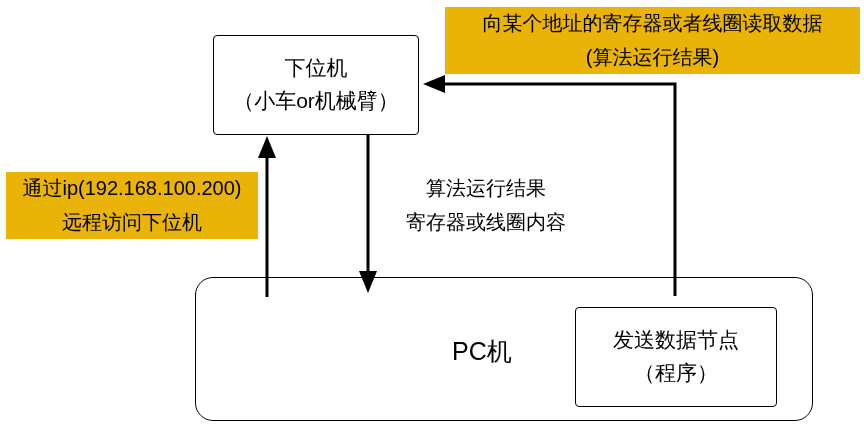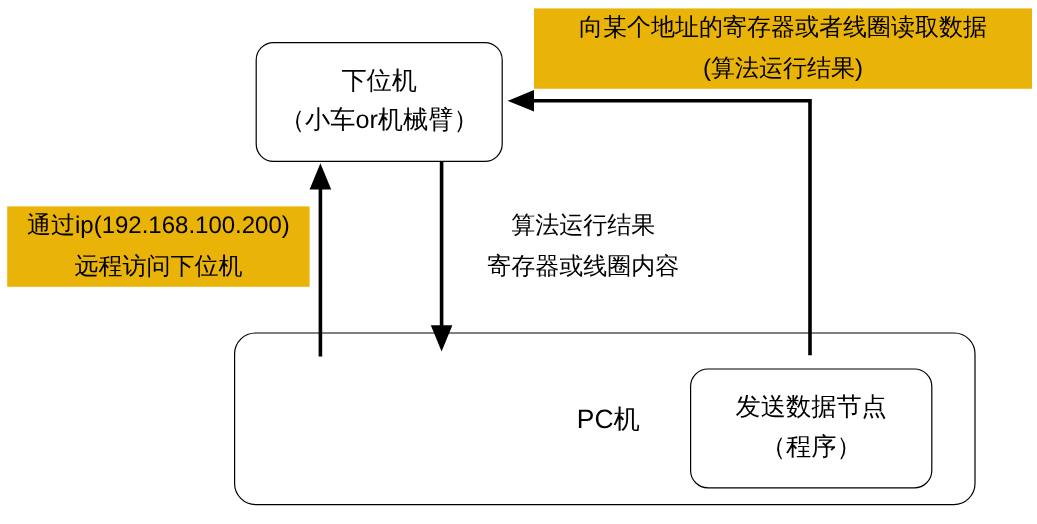--- a/index.html
+++ b/index.html
@@ -12,21 +12,21 @@
     position: relative;
     width: 864px;
     height: 437px;
     background: #ffffff;
     overflow: hidden;
     color: #000000;
   }
   .box {
     position: absolute;
     border: 1.6px solid #000000;
-    border-radius: 15px;
+    border-radius: 4px;
     background: #ffffff;
     display: flex;
     flex-direction: column;
     align-items: center;
     justify-content: center;
     text-align: center;
     font-size: 21px;
     line-height: 1.55;
     box-sizing: border-box;
   }
@@ -51,22 +51,22 @@
   .box-sender {
     left: 575px; top: 295px;
     width: 202px; height: 100px;
     z-index: 3;
     margin-top: 12px;
   }
   .pc-label {
     position: absolute;
     left: 452px; top: 335px;
     width: 110px;
-    text-align: center;
-    font-size: 22px;
+    text-align: left;
+    font-size: 25px;
     z-index: 2;
   }
   .edge-label {
     position: absolute;
     text-align: center;
     font-size: 20px;
     line-height: 1.68;
     z-index: 2;
     background: #eab308;
   }

